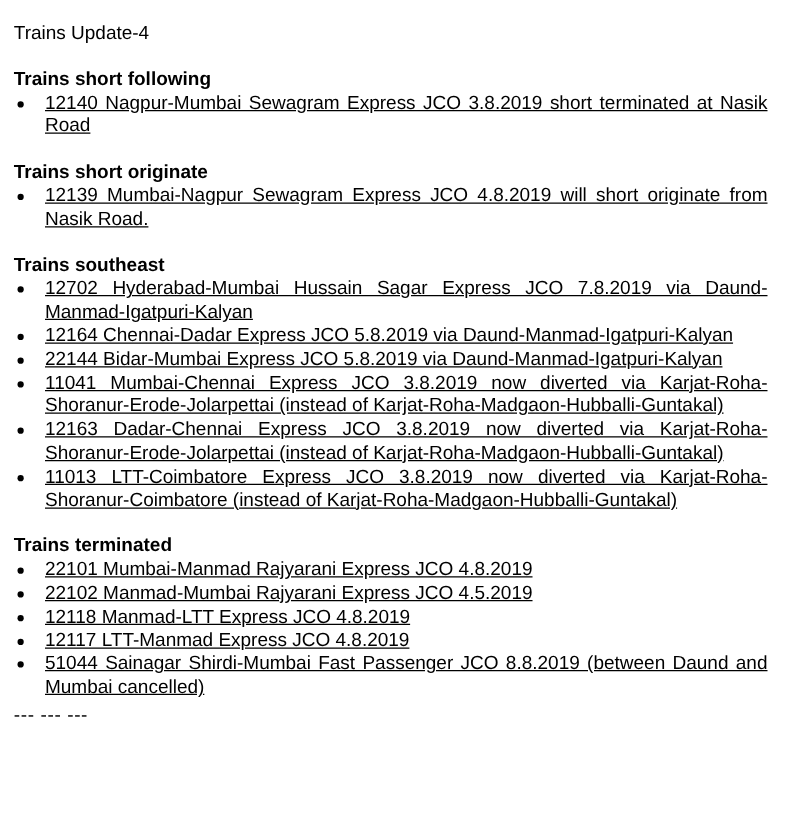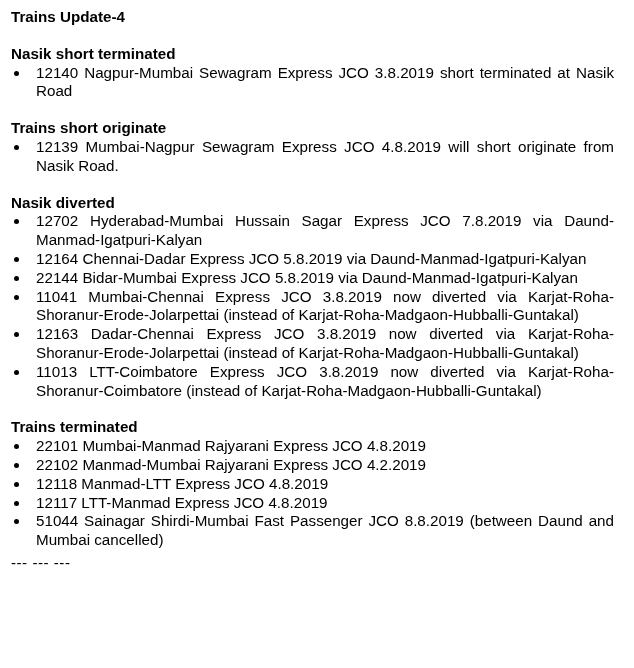--- a/index.html
+++ b/index.html
@@ -4,73 +4,73 @@
 <style>
   html, body { margin: 0; padding: 0; background: #ffffff; }
   body {
     width: 634px; height: 668px; overflow: hidden;
     font-family: "Liberation Sans", sans-serif;
     color: #000000;
     font-size: 15.2px;
     line-height: 18.8px;
   }
   .doc { padding: 4px 20px 0 11px; }
-  .title { font-weight: bold; margin: 4px 0 18px 0; }
+  .title { font-weight: normal; margin: 14px 0 18px 0; }
   .intro { text-align: justify; margin: 0 0 18px 0; }
   .section { margin: 0 0 18px 0; }
   .section-title { font-weight: bold; margin: 0; }
   ul { list-style: none; margin: 0; padding: 0; }
-  li { position: relative; padding-left: 25px; text-align: justify; }
+  li { position: relative; padding-left: 25px; text-align: justify; text-decoration: underline; }
   li .bullet {
     position: absolute; left: 0; top: 0;
     width: 25px;
   }
   li .bullet::before {
     content: ""; position: absolute; left: 3px; top: 7px;
     width: 5px; height: 5px; border-radius: 50%; background: #000;
   }
   .footer { margin-top: -14px; letter-spacing: 0.5px; }
 </style>
 </head>
 <body>
 
 <div class="doc">
   <div class="title">Trains Update-4</div>
 
   <div class="section">
-    <div class="section-title">Nasik short terminated</div>
+    <div class="section-title">Trains short following</div>
     <ul>
       <li><span class="bullet"></span><span>12140 Nagpur-Mumbai Sewagram Express JCO 3.8.2019 short terminated at Nasik Road</span></li>
     </ul>
   </div>
 
   <div class="section">
     <div class="section-title">Trains short originate</div>
     <ul>
       <li><span class="bullet"></span><span>12139 Mumbai-Nagpur Sewagram Express JCO 4.8.2019 will short originate from Nasik Road.</span></li>
     </ul>
   </div>
 
   <div class="section">
-    <div class="section-title">Nasik diverted</div>
+    <div class="section-title">Trains southeast</div>
     <ul>
       <li><span class="bullet"></span><span>12702 Hyderabad-Mumbai Hussain Sagar Express JCO 7.8.2019 via Daund-Manmad-Igatpuri-Kalyan</span></li>
       <li><span class="bullet"></span><span>12164 Chennai-Dadar Express JCO 5.8.2019 via Daund-Manmad-Igatpuri-Kalyan</span></li>
       <li><span class="bullet"></span><span>22144 Bidar-Mumbai Express JCO 5.8.2019 via Daund-Manmad-Igatpuri-Kalyan</span></li>
       <li><span class="bullet"></span><span>11041 Mumbai-Chennai Express JCO 3.8.2019 now diverted via Karjat-Roha-Shoranur-Erode-Jolarpettai (instead of Karjat-Roha-Madgaon-Hubballi-Guntakal)</span></li>
       <li><span class="bullet"></span><span>12163 Dadar-Chennai Express JCO 3.8.2019 now diverted via Karjat-Roha-Shoranur-Erode-Jolarpettai (instead of Karjat-Roha-Madgaon-Hubballi-Guntakal)</span></li>
       <li><span class="bullet"></span><span>11013 LTT-Coimbatore Express JCO 3.8.2019 now diverted via Karjat-Roha-Shoranur-Coimbatore (instead of Karjat-Roha-Madgaon-Hubballi-Guntakal)</span></li>
     </ul>
   </div>
 
   <div class="section">
     <div class="section-title">Trains terminated</div>
     <ul>
       <li><span class="bullet"></span><span>22101 Mumbai-Manmad Rajyarani Express JCO 4.8.2019</span></li>
-      <li><span class="bullet"></span><span>22102 Manmad-Mumbai Rajyarani Express JCO 4.2.2019</span></li>
+      <li><span class="bullet"></span><span>22102 Manmad-Mumbai Rajyarani Express JCO 4.5.2019</span></li>
       <li><span class="bullet"></span><span>12118 Manmad-LTT Express JCO 4.8.2019</span></li>
       <li><span class="bullet"></span><span>12117 LTT-Manmad Express JCO 4.8.2019</span></li>
       <li><span class="bullet"></span><span>51044 Sainagar Shirdi-Mumbai Fast Passenger JCO 8.8.2019 (between Daund and Mumbai cancelled)</span></li>
     </ul>
   </div>
 
   <div class="footer">--- --- ---</div>
 </div>
 
 </body></html>

